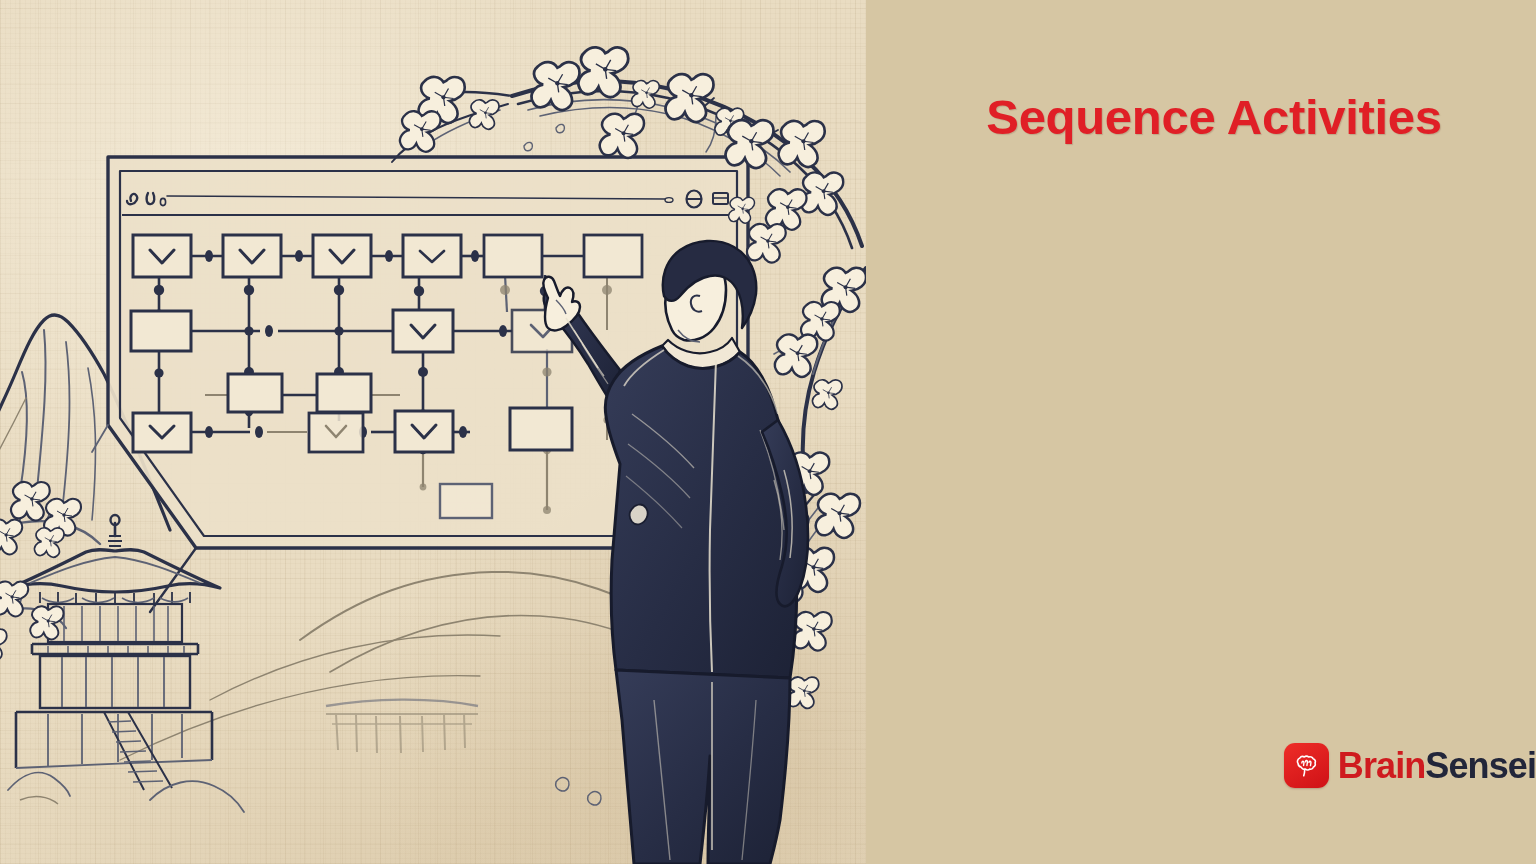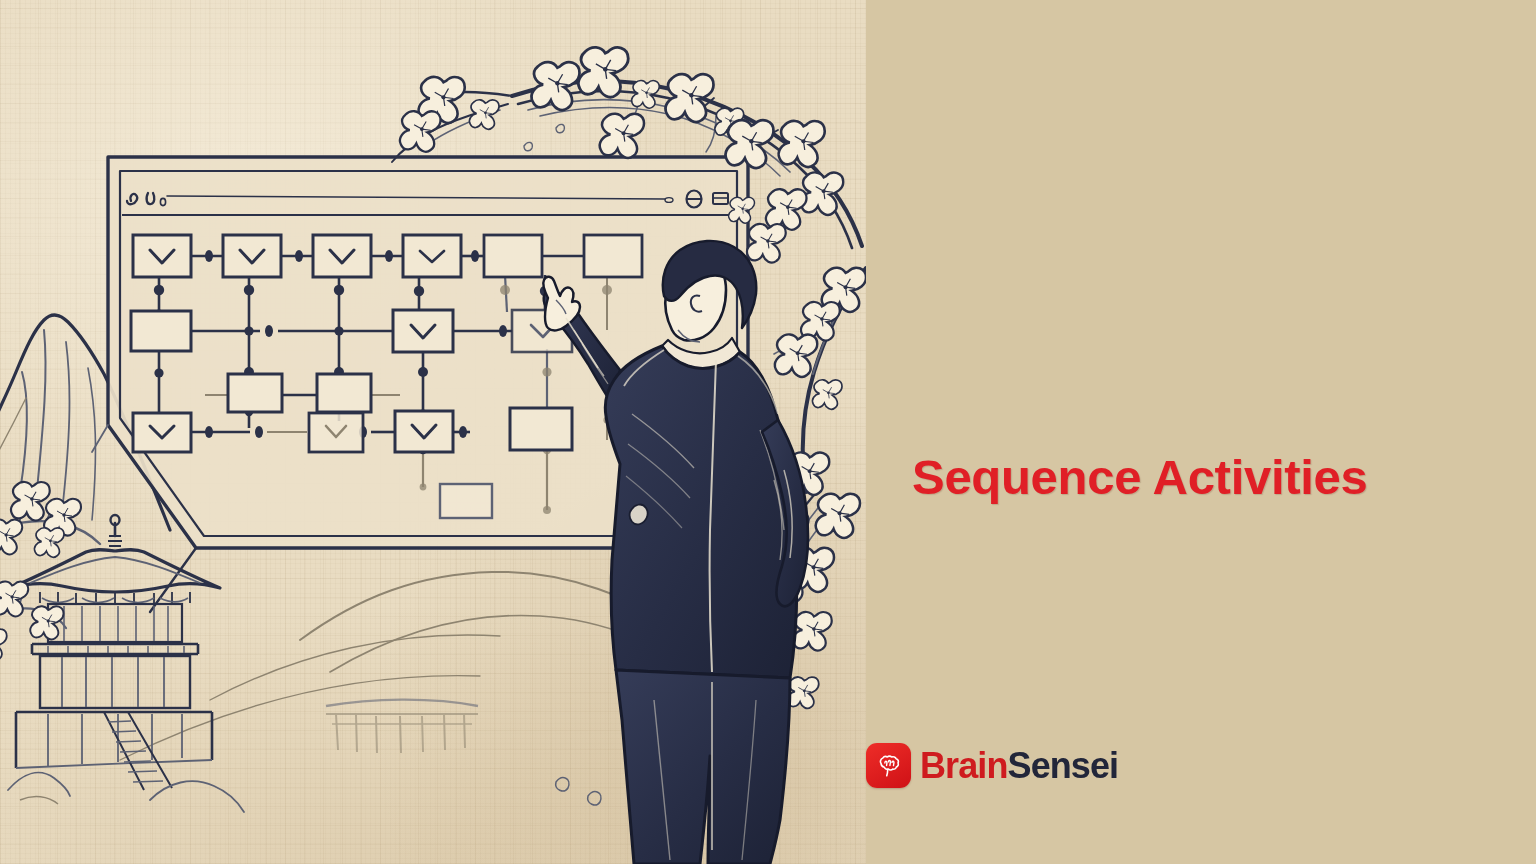--- a/index.html
+++ b/index.html
@@ -49,21 +49,21 @@
   .board-fill { fill:#ece0c8; }
   .node-fill  { fill:#f2e8d3; }
   .petal-fill { fill:#f7efdd; }
 
   
   .content {
     position:relative;
     width:670px; height:864px;
     background:#d6c6a3;
     display:flex;
-    flex-direction:row;
+    flex-direction:column;
     align-items:center;
     padding:92px 20px 0 46px;
   }
   .title {
     font-size:49px;
     font-weight:bold;
     color:#e01f26;
     letter-spacing:-.3px;
     text-align:center;
     line-height:1.06;
@@ -80,21 +80,21 @@
     font-weight:400;
   }
 
   
   .logo {
     position:absolute;
     left:0; right:0;
     bottom:76px;
     display:flex;
     align-items:center;
-    justify-content:flex-start;
+    justify-content:flex-end;
     gap:9px;
   }
   .logo-mark {
     width:45px; height:45px;
     border-radius:11px;
     background:linear-gradient(150deg,#ee2d28 0%,#cf1116 100%);
     display:flex; align-items:center; justify-content:center;
     box-shadow:0 1px 2px rgba(90,30,20,.25);
     flex:0 0 auto;
   }

